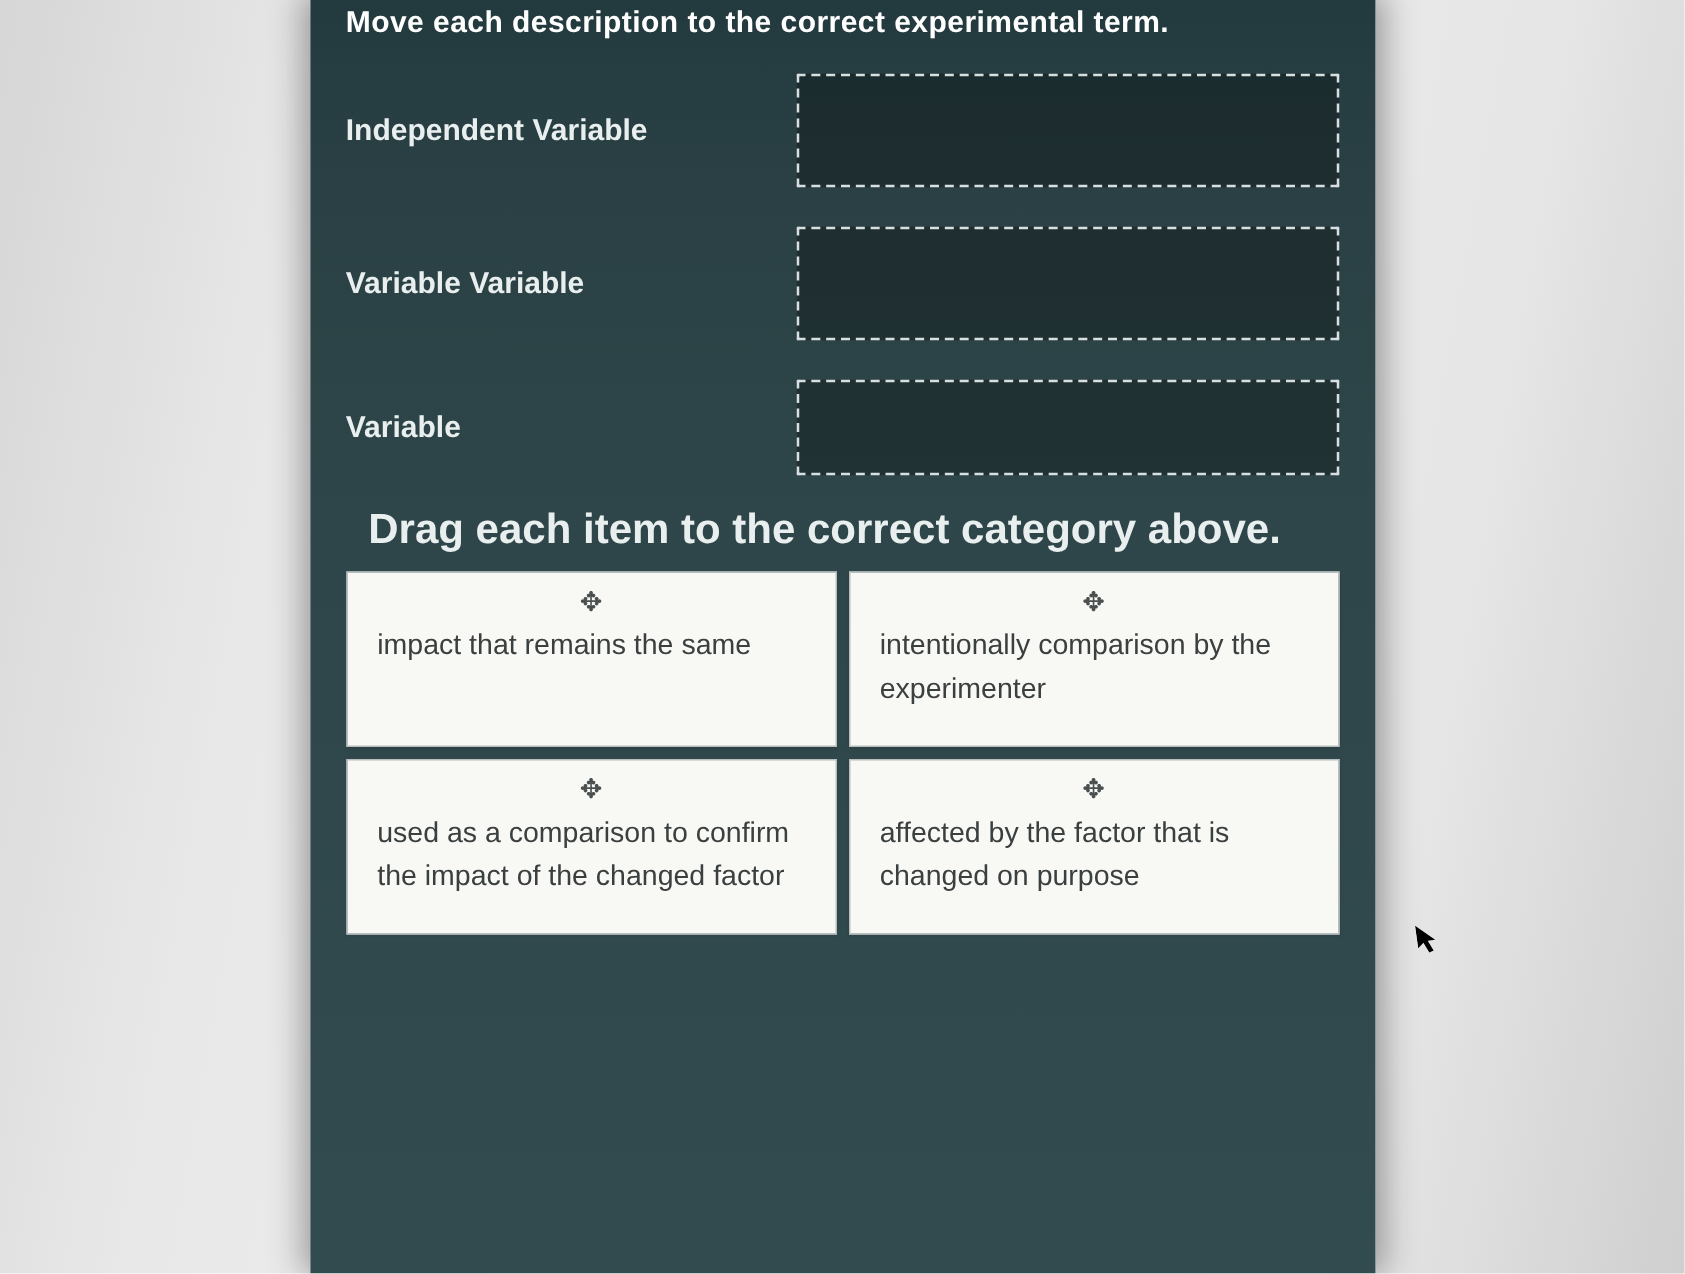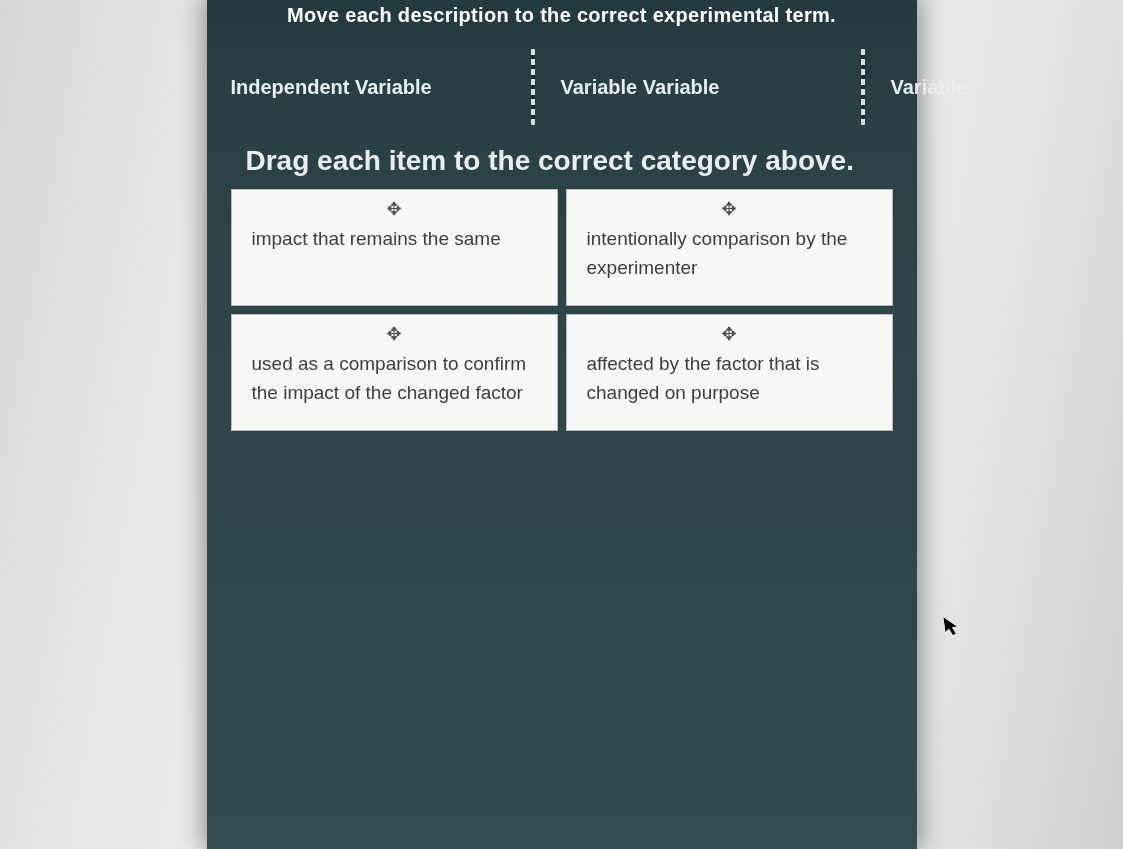--- a/index.html
+++ b/index.html
@@ -17,23 +17,22 @@
       color: #fff;
       padding: 8px 24px 30px 24px;
       box-shadow: -8px 0 20px rgba(0,0,0,.25), 8px 0 20px rgba(0,0,0,.25);
       position: relative;
     }
     .instr {
       font-size: 20px;
       font-weight: 600;
       margin: 0 0 22px 0;
       letter-spacing: .3px;
-      text-align: center;
     }
-    .rows { display: flex; flex-direction: row; gap: 26px; margin-bottom: 20px; }
+    .rows { display: flex; flex-direction: column; gap: 26px; margin-bottom: 20px; }
     .row { display: flex; align-items: center; }
     .term {
       flex: 0 0 300px;
       font-size: 20px;
       font-weight: 600;
       color: #e9eeee;
     }
     .dropzone {
       flex: 1;
       height: 76px;

